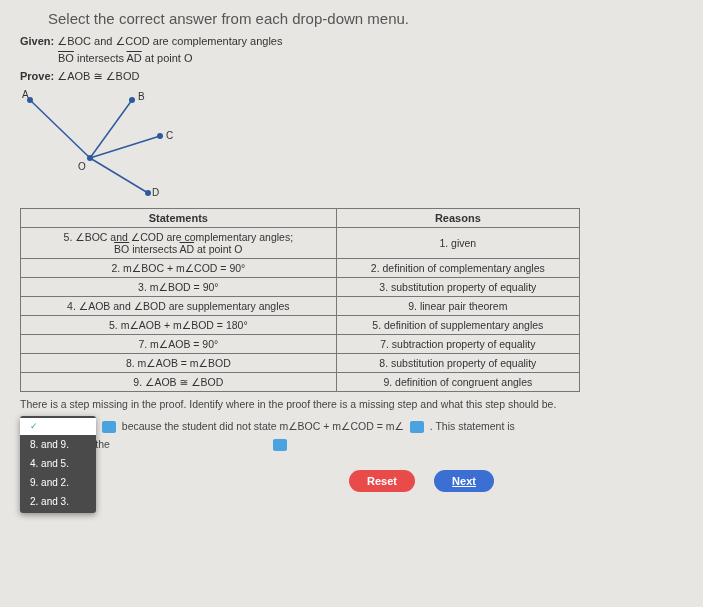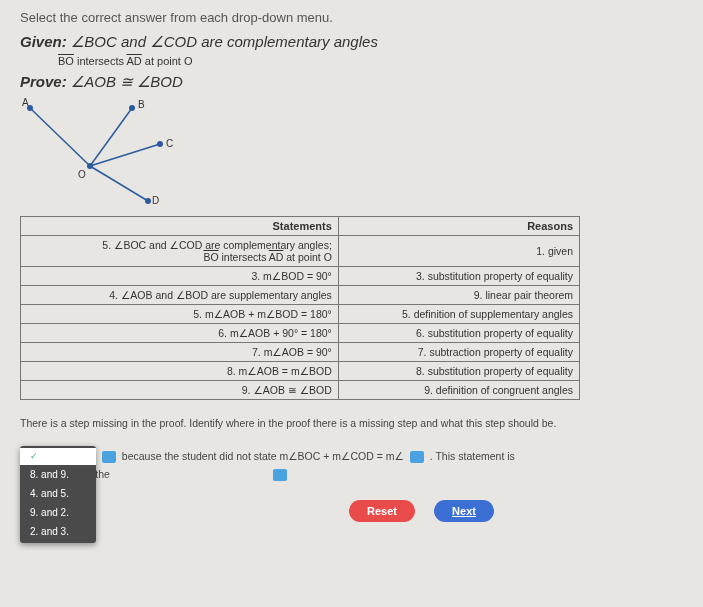--- a/index.html
+++ b/index.html
@@ -6,42 +6,42 @@
     body {
       font-family: Arial, Helvetica, sans-serif;
       background: #e8e6e3;
       width: 703px;
       height: 607px;
       padding: 10px 20px;
       font-size: 11px;
       color: #333;
       overflow: hidden;
     }
-    .instruction { color:#555; margin-bottom:8px; font-size:13px;}
-    .given-block { margin-bottom:4px; font-size:15px;font-style:italic;}
+    .instruction { color:#555; margin-bottom:8px; font-size:15px;margin-left:28px;}
+    .given-block { margin-bottom:4px; font-size:11px;}
     .given-label { font-weight:bold; }
     .prove-label { font-weight:bold; }
     .overline { text-decoration: overline; margin-top: 45px; }
     .indent { margin-left:38px; margin-top:3px; margin-bottom:6px;}
     .diagram { margin:5px 0 8px 0;}
     table.proof {
       border-collapse: collapse;
       width: 560px;
       margin-top:2px;
     }
     table.proof td, table.proof th {
       border: 1px solid #777;
       padding: 3px 6px;
-      text-align: right;
+      text-align: center;
       font-size:10.5px;
       font-weight:normal;
       vertical-align: middle;
     }
     table.proof th { font-weight:bold; font-size:11px;}
-    .below-text { font-size:10.5px; color:#444; margin-top:16px; line-height:1.5;}
+    .below-text { font-size:10.5px; color:#444; margin-top:5px; line-height:1.5;}
     .dropdown-open {
       position:absolute;
       background:#4a4a4a;
       color:#fff;
       font-size:10px;
       border-radius:3px;
       padding:2px 0;
       box-shadow:0 2px 6px rgba(0,0,0,.4);
       z-index:10;
       width:76px;
@@ -116,34 +116,34 @@
     <th>Reasons</th>
   </tr>
   <tr>
     <td>
       <div>5. ∠BOC and ∠COD are complementary angles;</div>
       <div><span class="overline">BO</span> intersects <span class="overline">AD</span> at point O</div>
     </td>
     <td>1. given</td>
   </tr>
   <tr>
+        <td>2. m∠BOC + m∠COD = 90°</td>
+        <td>2. definition of complementary angles</td>
+      </tr>
+  <tr>
         <td>3. m∠BOD = 90°</td>
         <td>3. substitution property of equality</td>
       </tr>
   <tr>
         <td>4. ∠AOB and ∠BOD are supplementary angles</td>
         <td>9. linear pair theorem</td>
       </tr>
   <tr>
         <td>5. m∠AOB + m∠BOD = 180°</td>
         <td>5. definition of supplementary angles</td>
-      </tr>
-  <tr>
-        <td>6. m∠AOB + 90° = 180°</td>
-        <td>6. substitution property of equality</td>
       </tr>
   <tr>
         <td>7. m∠AOB = 90°</td>
         <td>7. subtraction property of equality</td>
       </tr>
   <tr>
         <td>8. m∠AOB = m∠BOD</td>
         <td>8. substitution property of equality</td>
       </tr>
   <tr>

